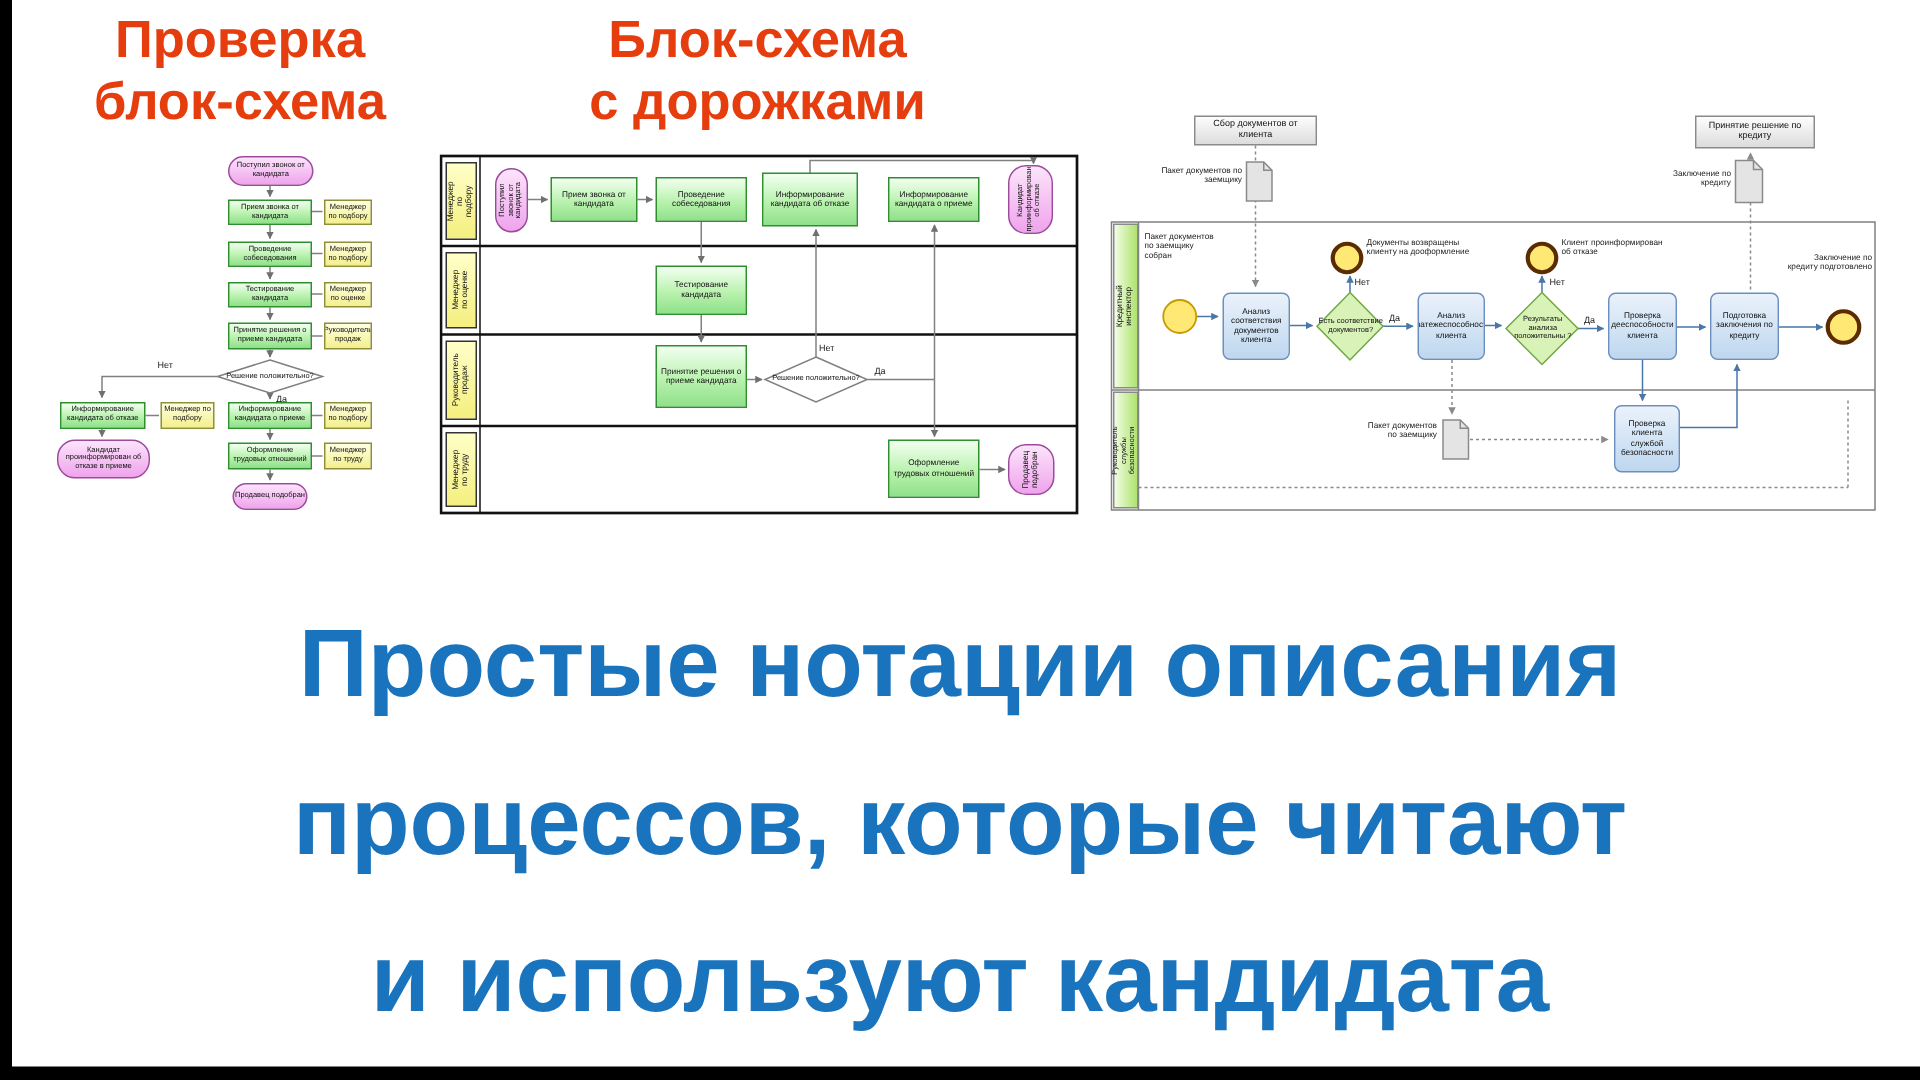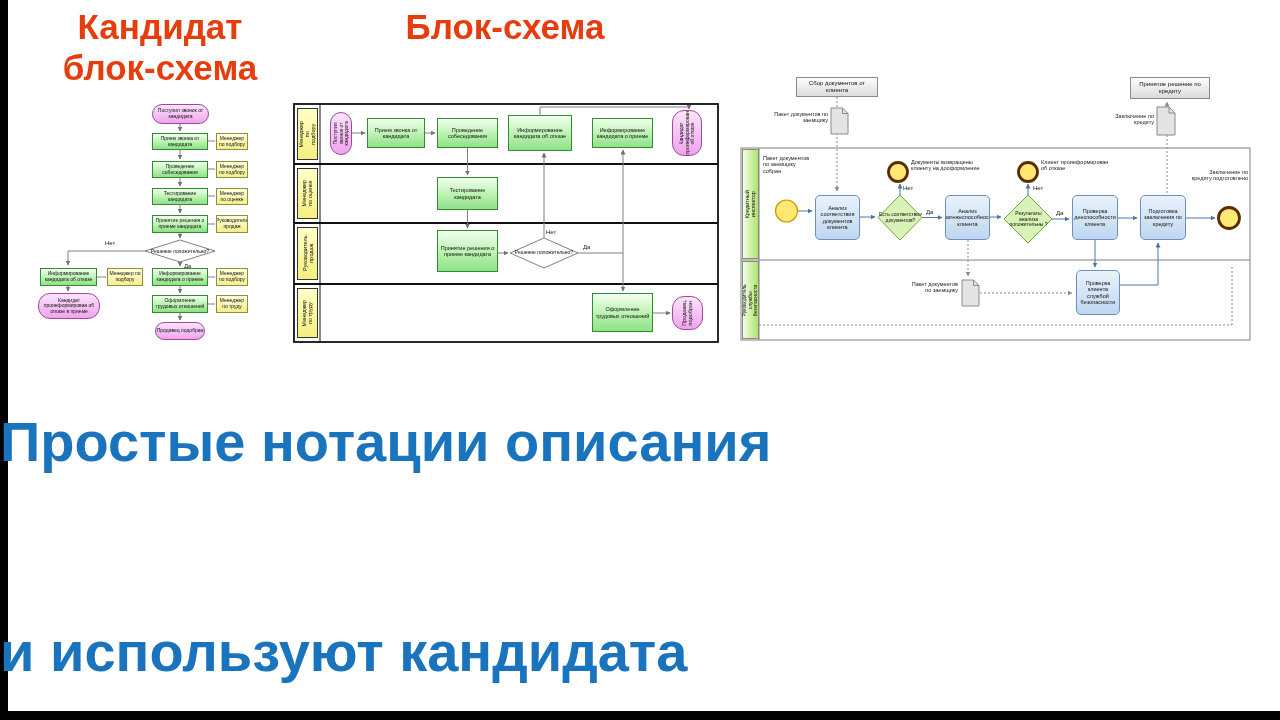--- a/index.html
+++ b/index.html
@@ -1,22 +1,22 @@
 <!DOCTYPE html>
 <html><head>
 <meta charset="utf-8">
 <style>
   html,body{margin:0;padding:0;background:#fff;}
   .canvas{position:relative;width:1280px;height:720px;background:#fff;overflow:hidden;
           font-family:"Liberation Sans",sans-serif;}
   .bar{position:absolute;background:#000;}
   .ttl{position:absolute;text-align:center;color:#e63d0e;font-weight:bold;
        font-size:35px;line-height:41px;white-space:nowrap;}
-  .cap{position:absolute;left:0;width:1280px;font-weight:bold;
-       font-size:56px;line-height:104px;color:#1a74bd;white-space:nowrap;}
+  .cap{position:absolute;left:0;width:1280px;text-align:center;font-weight:bold;
+       font-size:64px;line-height:104px;color:#1a74bd;white-space:nowrap;}
   .dg{position:absolute;}
   .lay{position:absolute;left:0;top:0;}
   .nd{position:absolute;display:flex;align-items:center;justify-content:center;
       text-align:center;box-sizing:border-box;line-height:1.12;color:#111;overflow:hidden;}
   .f5{font-size:5px;}
   .f55{font-size:5.5px;}
   .f6{font-size:6px;}
   .g{background:linear-gradient(180deg,#f2fff0 0%,#b9f2ae 55%,#8fe08a 100%);border:1px solid #2f8f2f;}
   .y{background:linear-gradient(180deg,#ffffe2,#f3ef8d);border:1px solid #8f8f3a;}
   .p{background:linear-gradient(180deg,#fce4fb,#efa3ec);border:1px solid #9c4a9c;border-radius:12px;}
@@ -32,25 +32,26 @@
 </style>
 </head>
 <body>
 
 <div class="canvas">
 
   <div class="bar" style="left:0;top:0;width:8px;height:720px;"></div>
   <div class="bar" style="left:0;top:711px;width:1280px;height:9px;"></div>
 
   <div class="ttl" style="left:35px;top:6px;width:250px;">
-    <span>Кандидат</span><br>
+    <span>Проверка</span><br>
     <span>блок-схема</span>
   </div>
   <div class="ttl" style="left:345px;top:6px;width:320px;">
     <span>Блок-схема</span><br>
+    <span>с дорожками</span>
   </div>
 
   <div class="dg" style="left:35px;top:95px;width:250px;height:255px;">
     <svg class="lay" width="250" height="255" viewBox="0 0 250 255">
       <defs>
         <marker id="a1" markerWidth="5" markerHeight="5" refX="4.5" refY="2.5" orient="auto" markerUnits="userSpaceOnUse">
           <path d="M0,0 L5,2.5 L0,5 Z" fill="#707070"></path>
         </marker>
       </defs>
       <g stroke="#808080" stroke-width="1" fill="none">
@@ -260,15 +261,16 @@
 
     <div class="nd bt f55" style="left:332px;top:120px;width:46px;height:45px;">Проверка дееспособности клиента</div>
     <div class="nd bt f55" style="left:400px;top:120px;width:46px;height:45px;">Подготовка заключения по кредиту</div>
     <div class="lbl ra f55" style="left:448px;top:94px;width:60px;">Заключение по кредиту подготовлено</div>
 
     <div class="lbl ra f55" style="left:170px;top:206px;width:48px;">Пакет документов по заемщику</div>
     <div class="nd bt f55" style="left:336px;top:195px;width:44px;height:45px;">Проверка клиента службой безопасности</div>
   </div>
 
   <div class="cap" style="top:390px;">Простые нотации описания</div>
+  <div class="cap" style="top:495px;">процессов, которые читают</div>
   <div class="cap" style="top:600px;">и используют кандидата</div>
 
 </div>
 
 </body></html>

